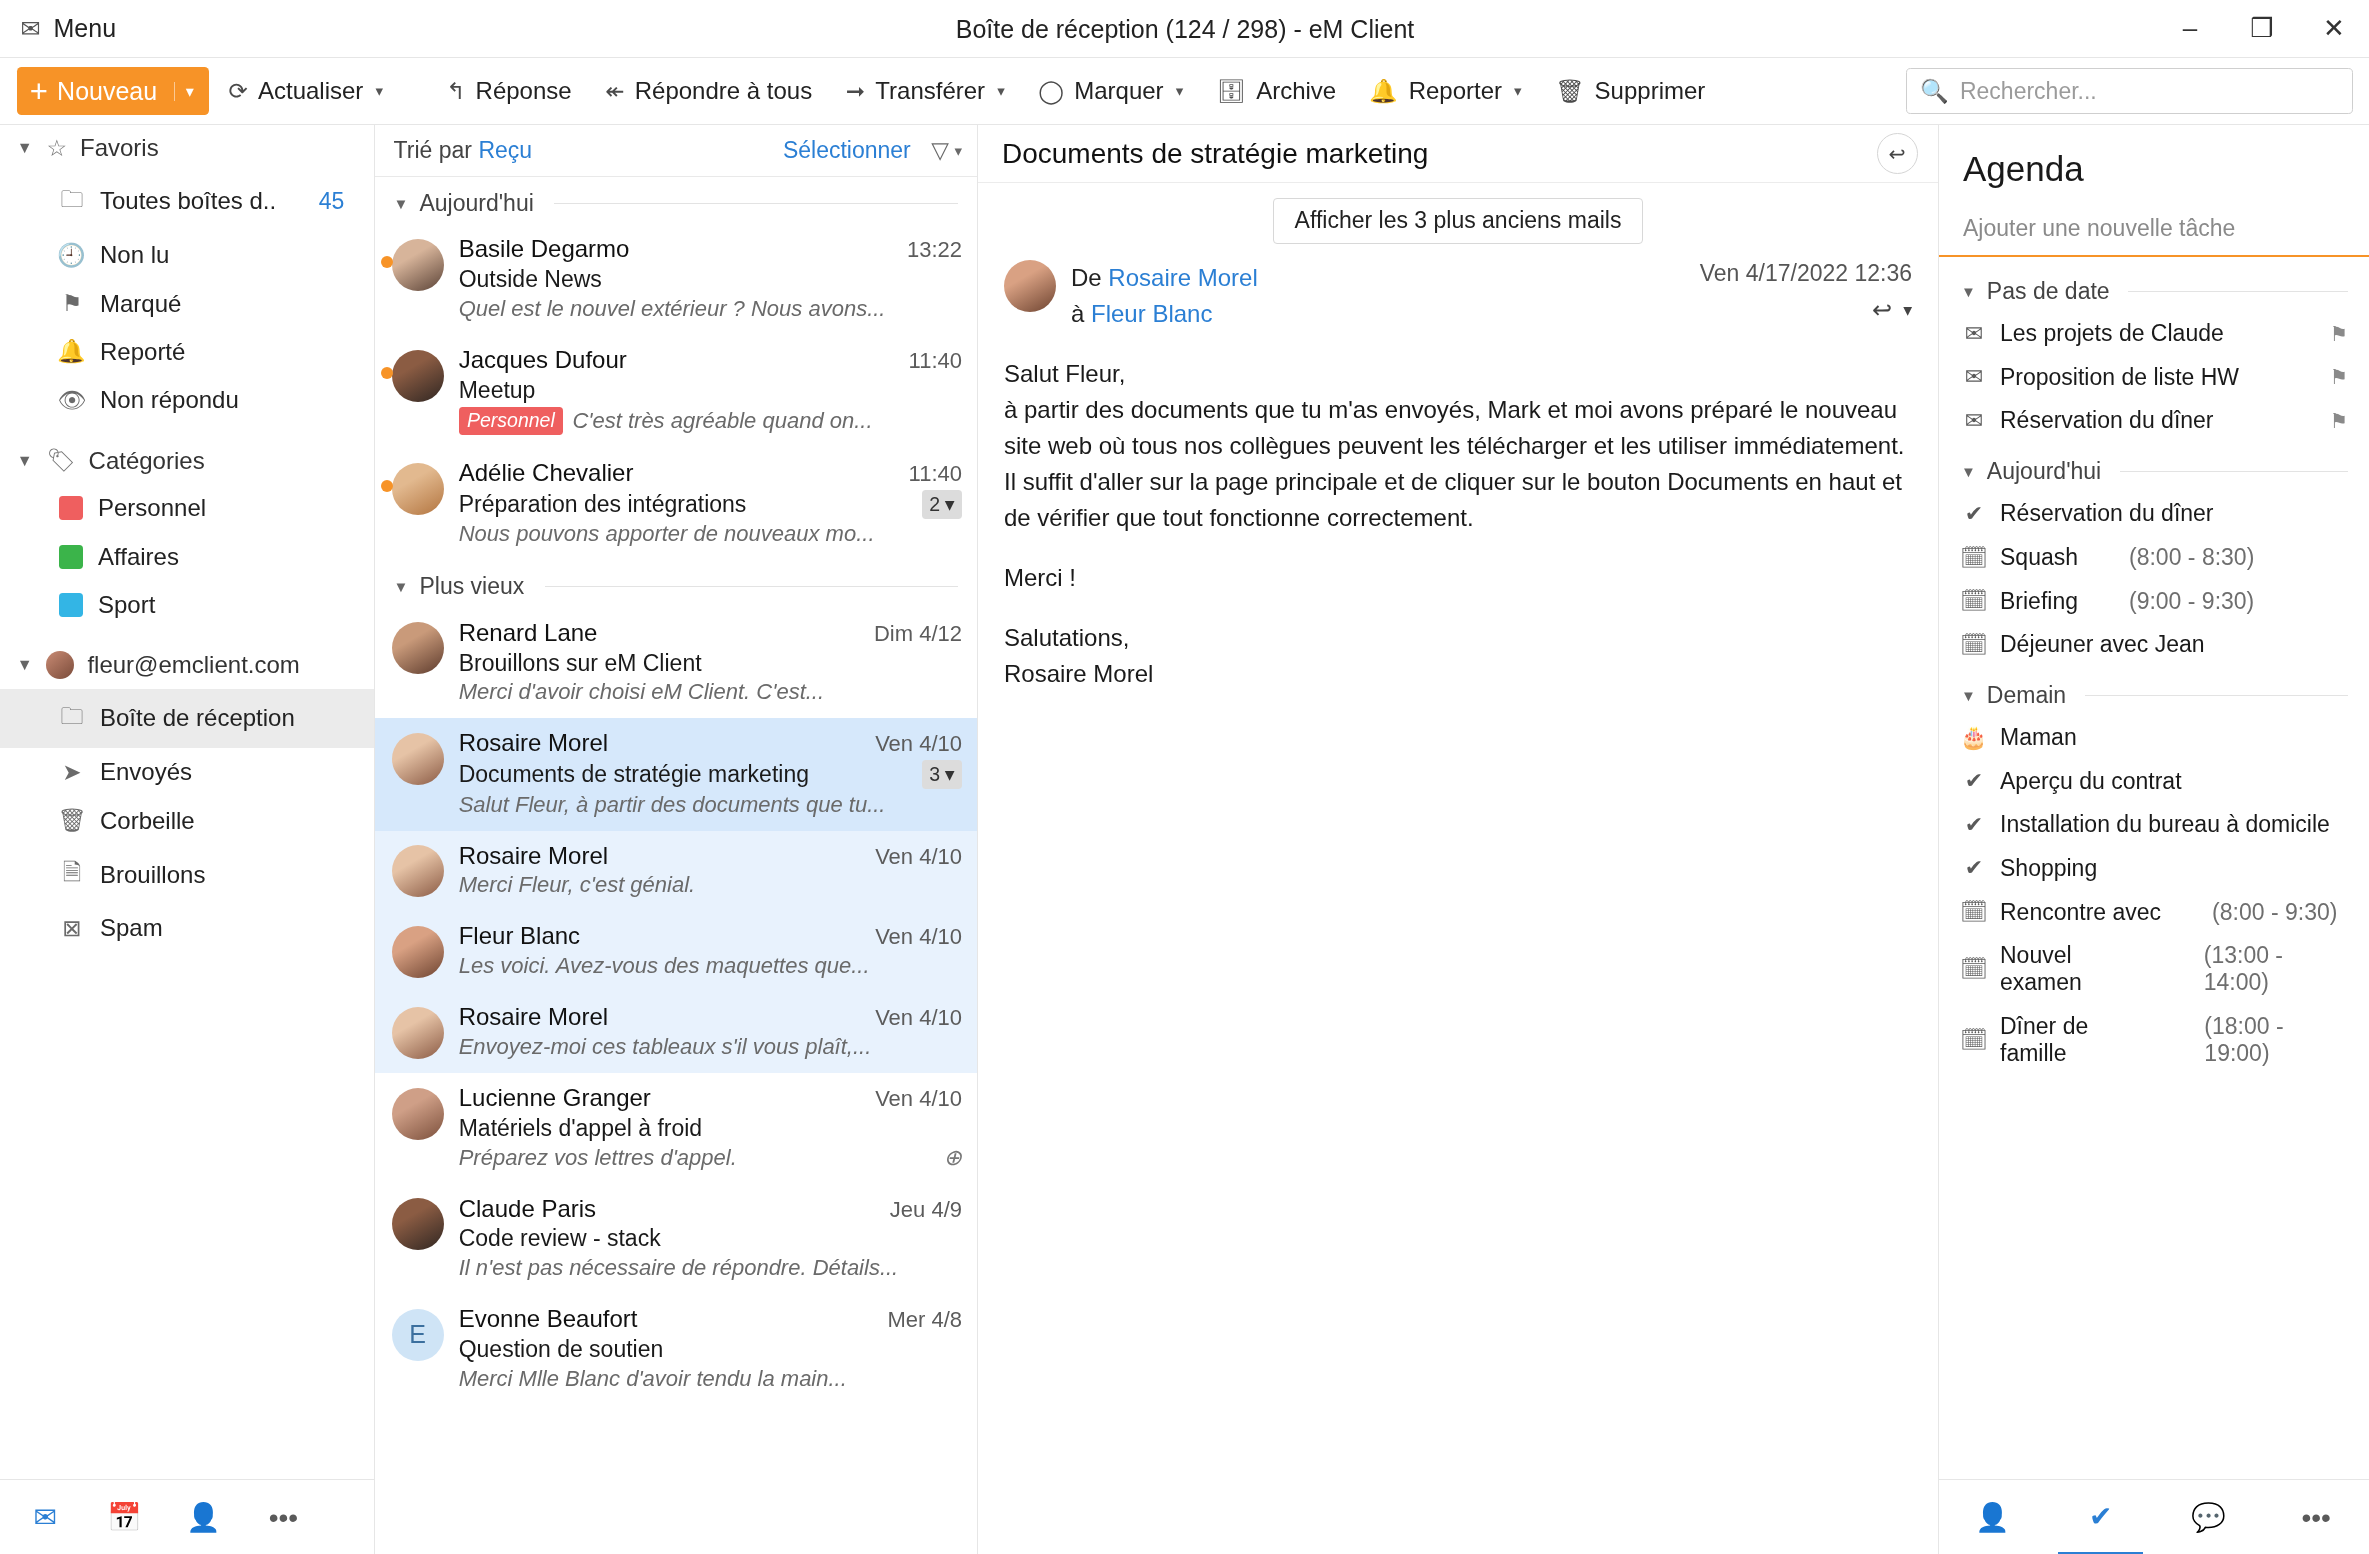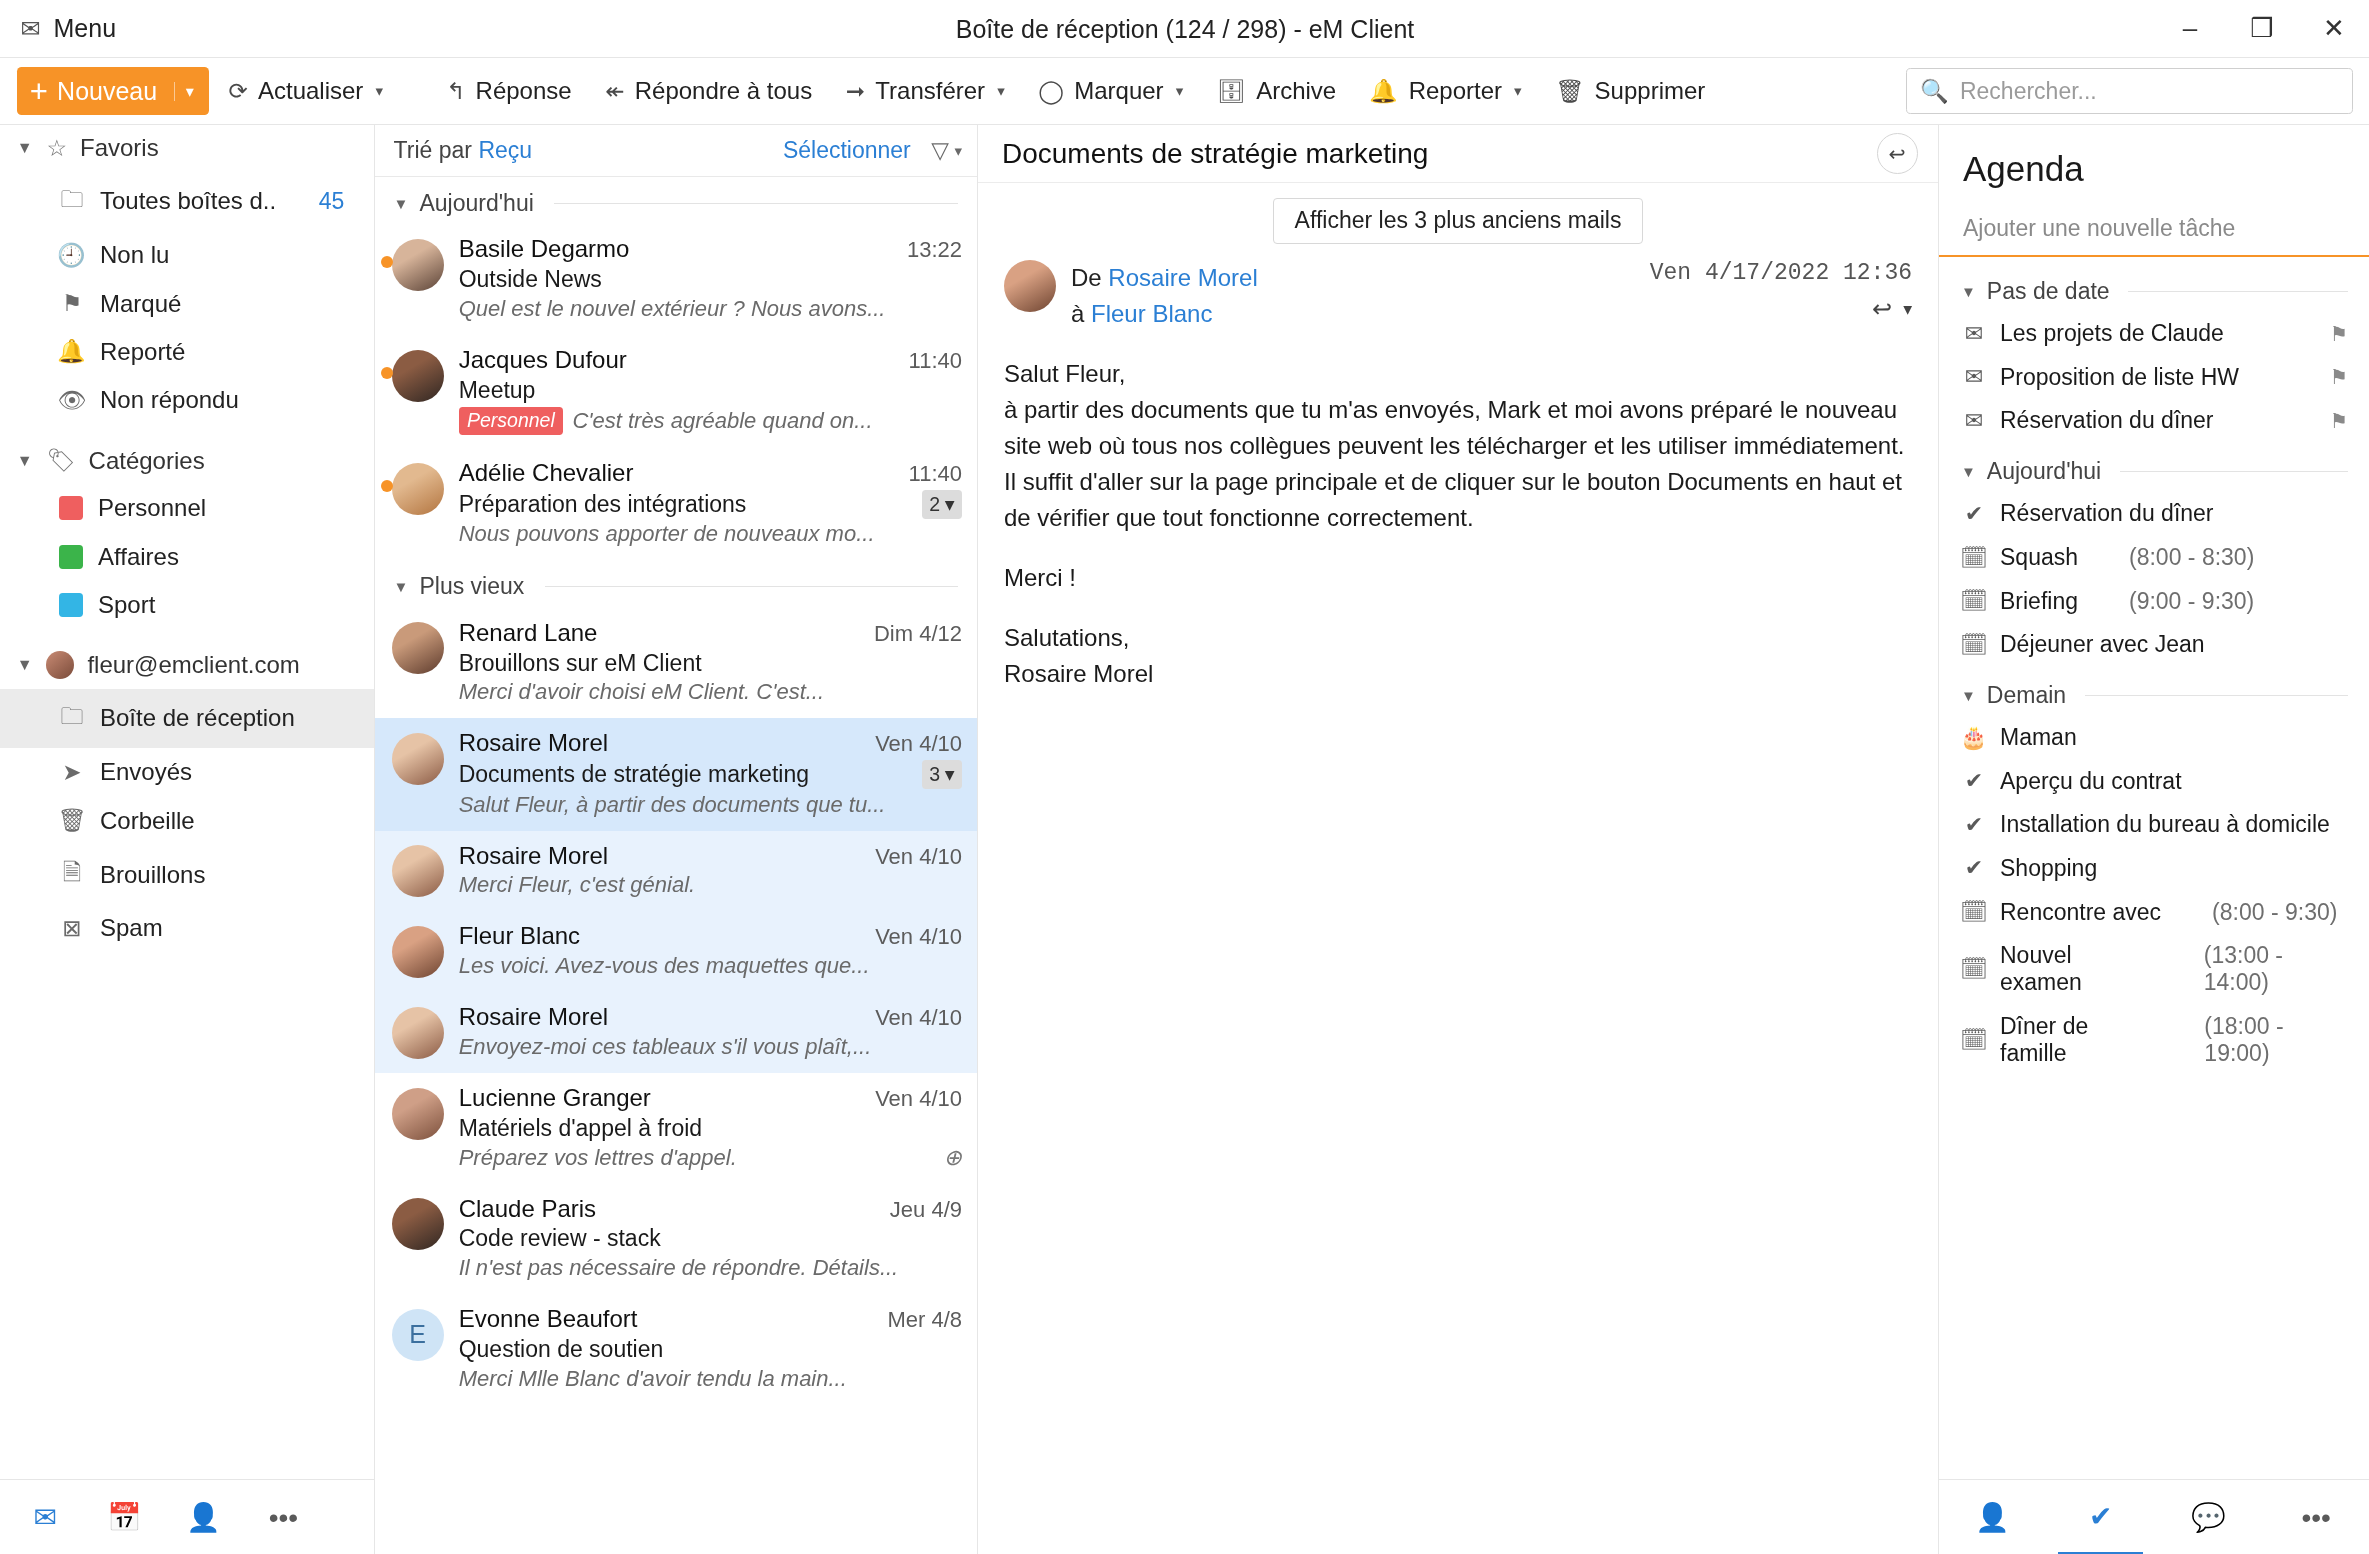--- a/index.html
+++ b/index.html
@@ -185,21 +185,21 @@
   .older-btn {
     border: 0.9px solid #d8d8d8; border-radius: 4px; background: #fff;
     padding: 8.3px 20.4px; font-size: 23px; color: #222;
   }
   .mail { padding: 11px 26px 0 26px; }
   .mail-head { display: flex; align-items: flex-start; gap: 15px; }
   .mail-av { width: 52px; height: 52px; border-radius: 50%; background: linear-gradient(150deg,#d9a183 35%,#6d4330); flex:0 0 52px;}
   .mail-meta { font-size: 24px; color: #222; line-height: 1.5; }
   .mail-meta a { color: #2b7fd4; text-decoration: none; }
   .mail-right { margin-left: auto; text-align: right; }
-  .mail-date { font-size: 23px; color: #555; font-family: Liberation Mono, monospace; }
+  .mail-date { font-size: 23px; color: #555; }
   .mail-reply { margin-top: 9.3px; font-size: 24px; color: #444; display: flex; gap: 11px; justify-content: flex-end; align-items: center;}
   .mail-body { margin-top: 24px; font-size: 24px; line-height: 1.5; color: #1a1a1a; }
   .mail-body p { margin-bottom: 24px; }
 
   
   .ag-title { font-size: 35px; padding: 24px 24px 16.7px; }
   .ag-add {
     font-size: 23px; color: #8a8a8a; padding: 9.3px 24px 13px;
     border-bottom: 2.8px solid #f79327;
   }

